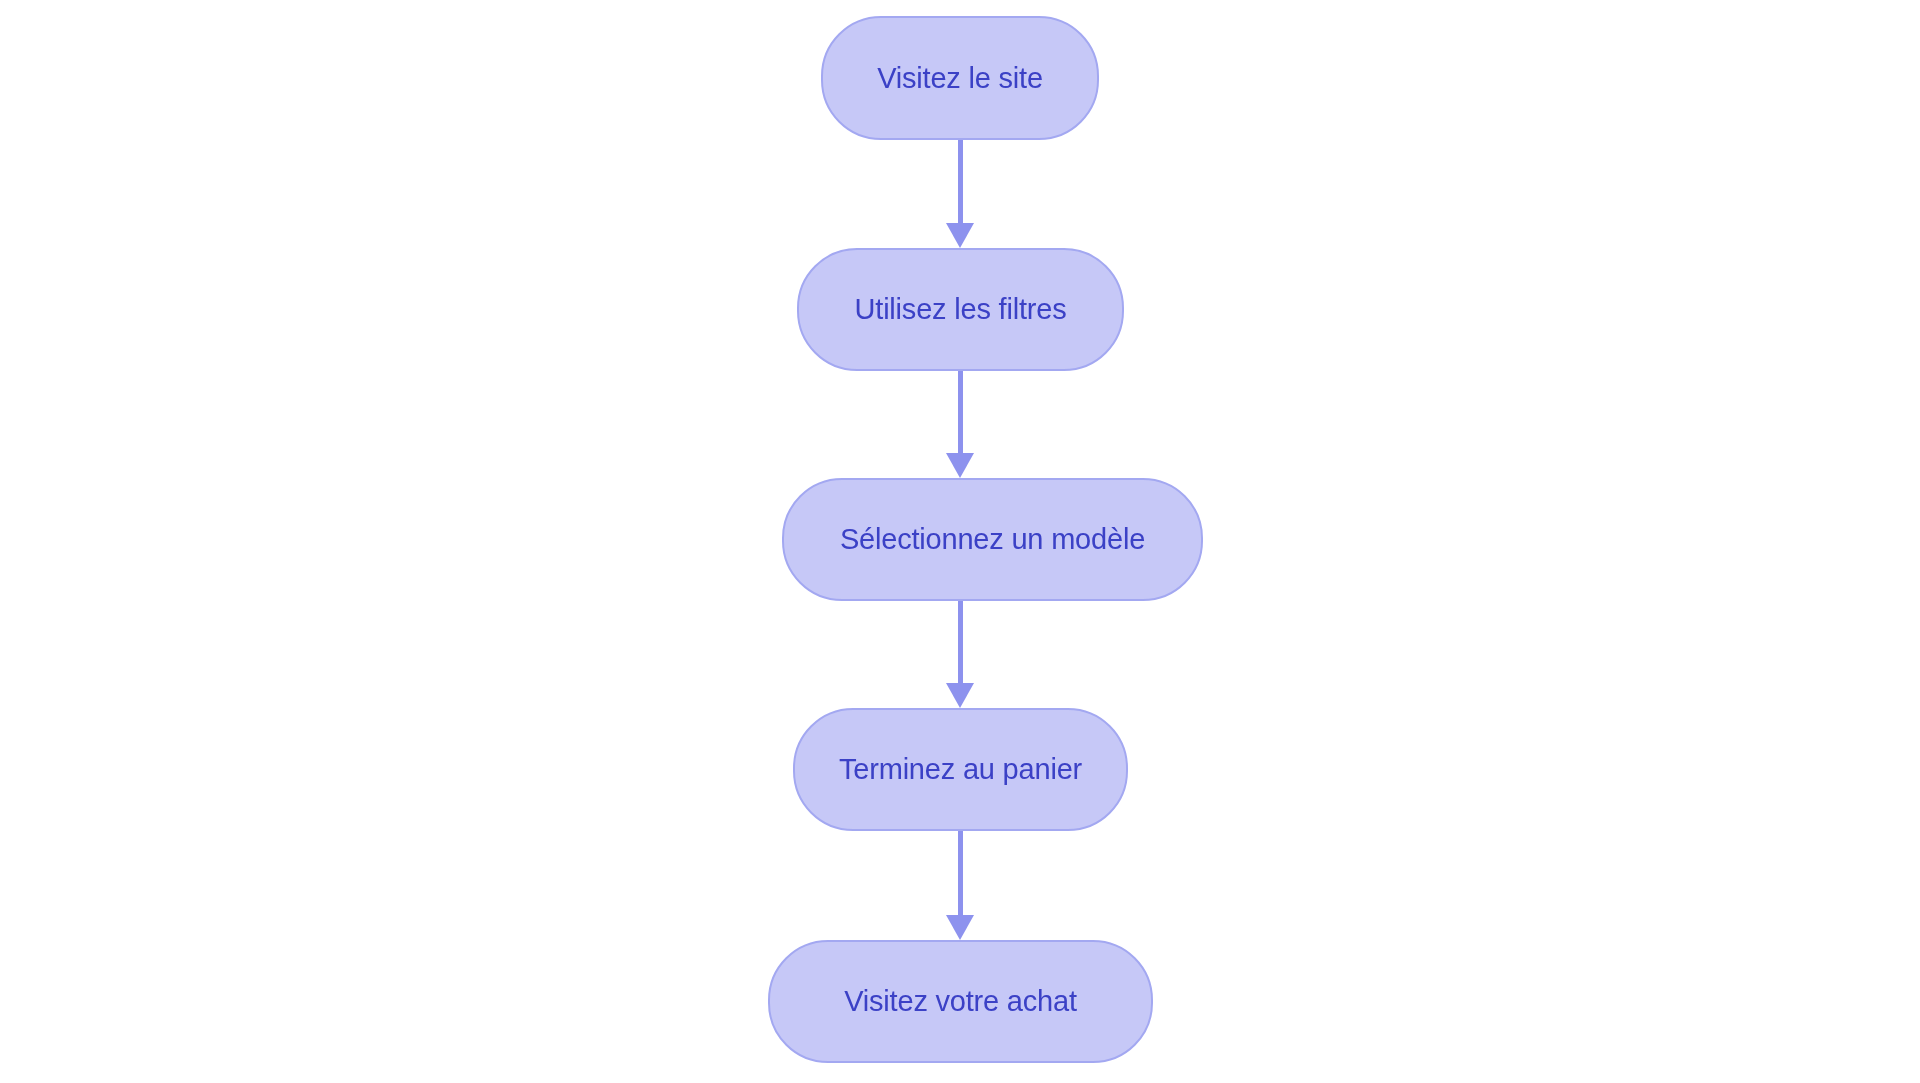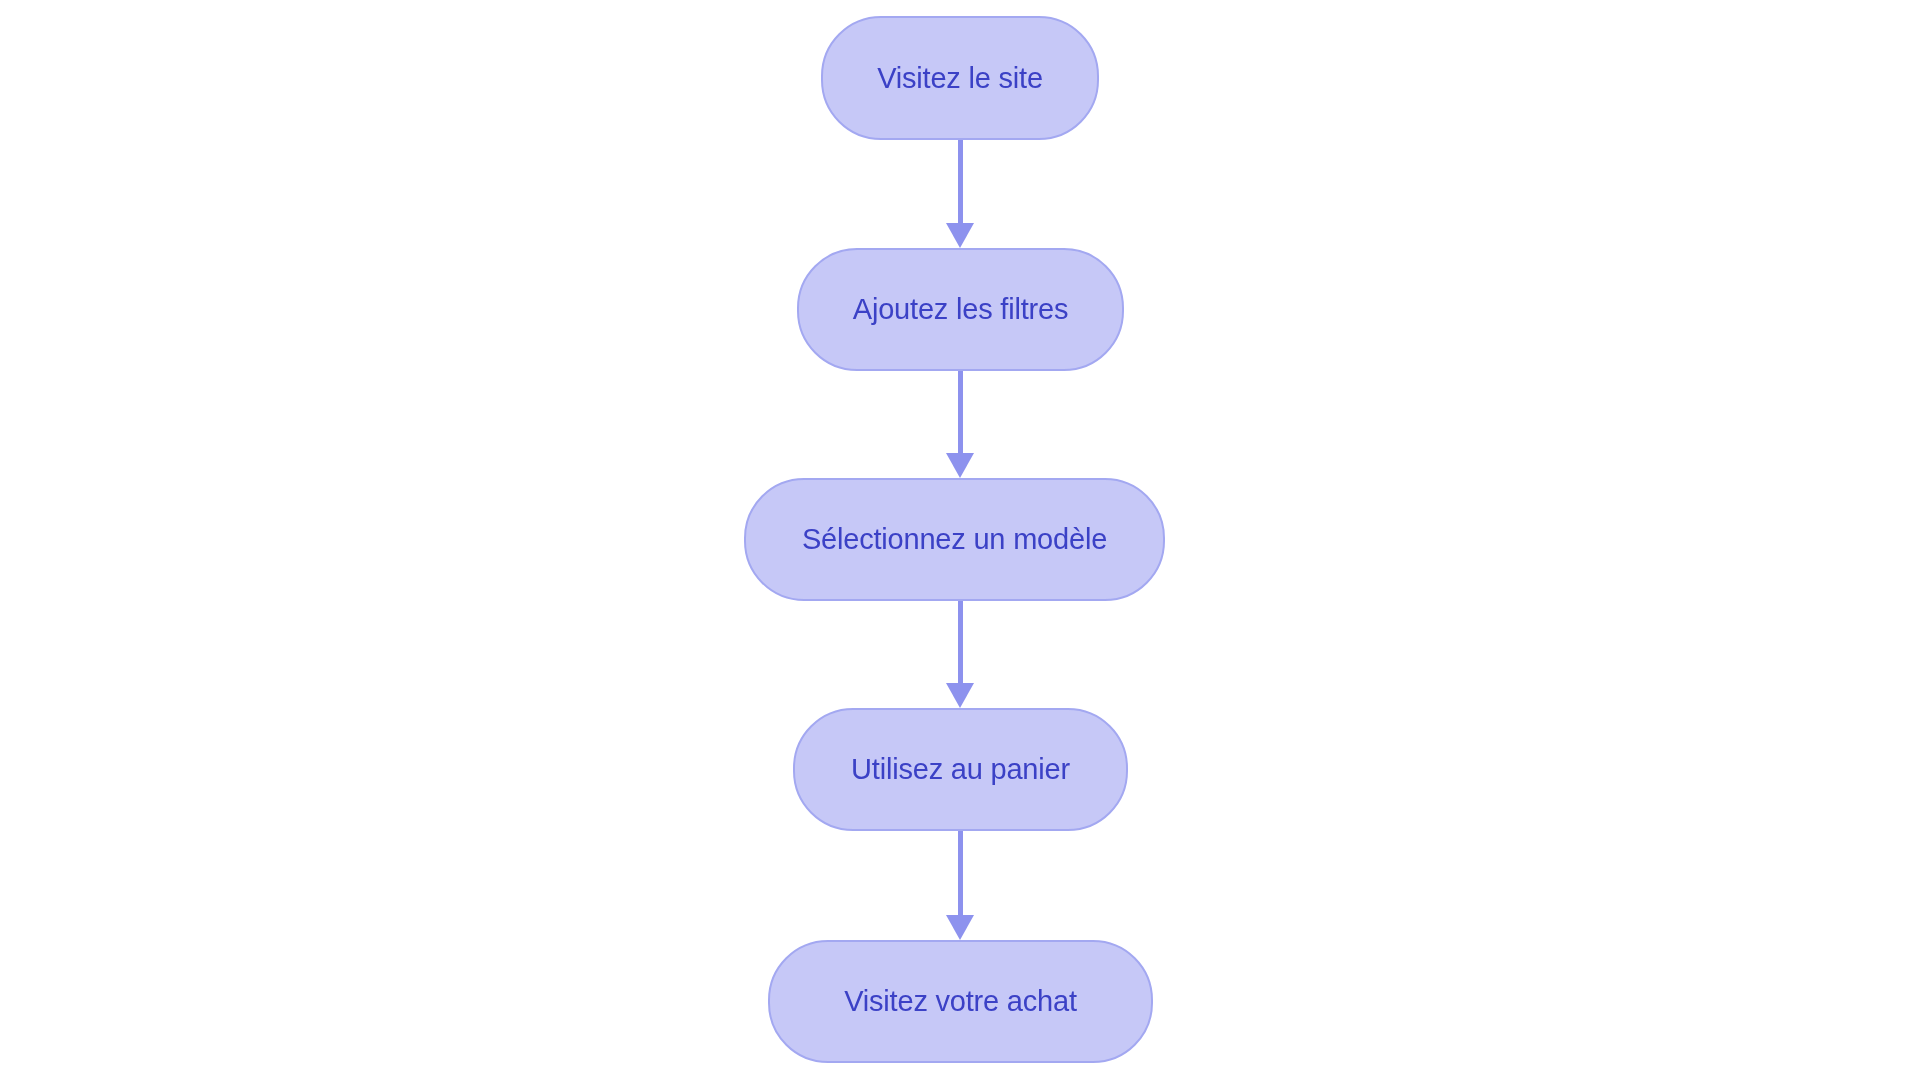--- a/index.html
+++ b/index.html
@@ -47,21 +47,21 @@
   .arrow-head {
     width: 0;
     height: 0;
     border-left: 14px solid transparent;
     border-right: 14px solid transparent;
     border-top: 25px solid var(--arrow, #8d92ee);
   }
   
   #node-1 { left: 821px; top: 16px;  width: 278px; height: 124px; }
   #node-2 { left: 797px; top: 248px; width: 327px; height: 123px; }
-  #node-3 { left: 744px; top: 478px; width: 421px; height: 123px; }
+  #node-3 { left: 782px; top: 478px; width: 421px; height: 123px; }
   #node-4 { left: 793px; top: 708px; width: 335px; height: 123px; }
   #node-5 { left: 768px; top: 940px; width: 385px; height: 123px; }
   
   #arrow-1 { left: 946px; top: 140px; height: 108px; }
   #arrow-2 { left: 946px; top: 371px; height: 107px; }
   #arrow-3 { left: 946px; top: 601px; height: 107px; }
   #arrow-4 { left: 946px; top: 831px; height: 109px; }
 </style>
 </head>
 <body>
@@ -71,39 +71,39 @@
   <div class="node" id="node-1">
     <span class="node-label">Visitez le site</span>
   </div>
 
   <div class="arrow" id="arrow-1">
     <div class="arrow-line"></div>
     <div class="arrow-head"></div>
   </div>
 
   <div class="node" id="node-2">
-    <span class="node-label">Ajoutez les filtres</span>
+    <span class="node-label">Utilisez les filtres</span>
   </div>
 
   <div class="arrow" id="arrow-2">
     <div class="arrow-line"></div>
     <div class="arrow-head"></div>
   </div>
 
   <div class="node" id="node-3">
     <span class="node-label">Sélectionnez un modèle</span>
   </div>
 
   <div class="arrow" id="arrow-3">
     <div class="arrow-line"></div>
     <div class="arrow-head"></div>
   </div>
 
   <div class="node" id="node-4">
-    <span class="node-label">Utilisez au panier</span>
+    <span class="node-label">Terminez au panier</span>
   </div>
 
   <div class="arrow" id="arrow-4">
     <div class="arrow-line"></div>
     <div class="arrow-head"></div>
   </div>
 
   <div class="node" id="node-5">
     <span class="node-label">Visitez votre achat</span>
   </div>

